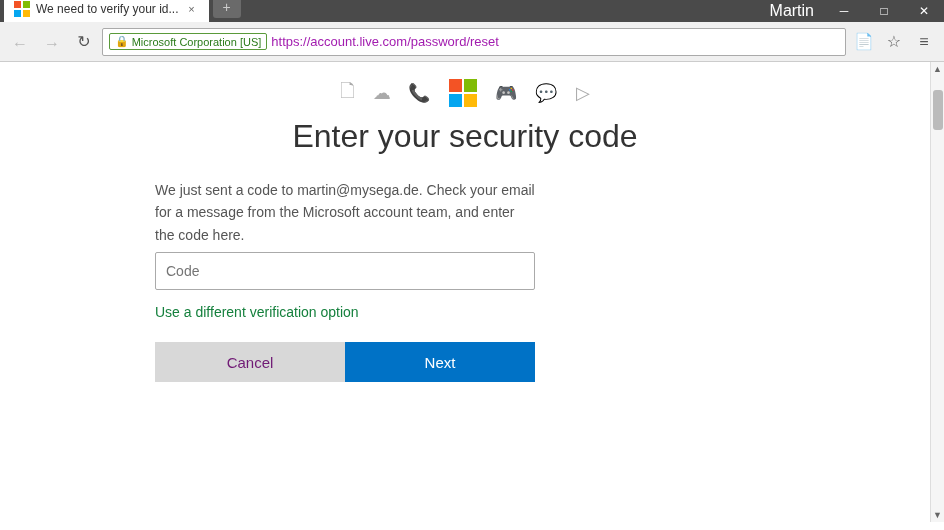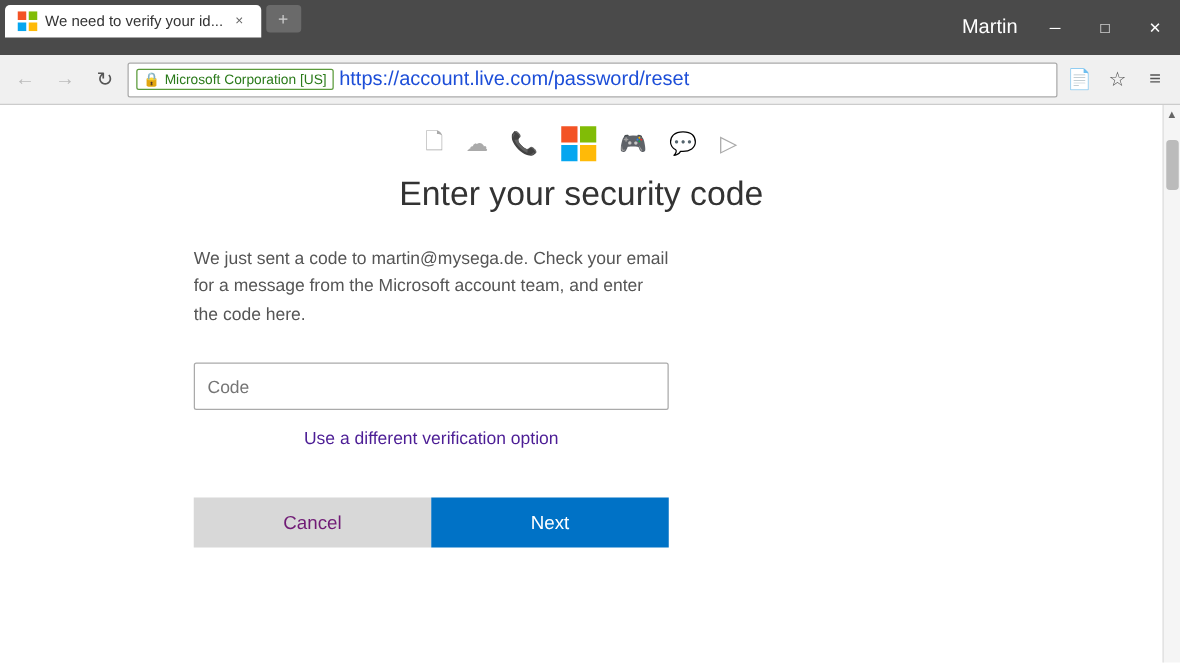--- a/index.html
+++ b/index.html
@@ -1,23 +1,23 @@
 <!DOCTYPE html>
 <html><head>
   <meta charset="utf-8">
   <style>
     * { margin: 0; padding: 0; box-sizing: border-box; }
     body { width: 944px; height: 530px; overflow: hidden; font-family: Arial, sans-serif; background: #fff; }
 
     
     .title-bar {
-      height: 44px;
+      height: 22px;
       background: #4a4a4a;
       display: flex;
-      align-items: flex-start;
+      align-items: flex-end;
       justify-content: space-between;
       padding: 0;
     }
     .title-bar-left {
       display: flex;
       align-items: center;
       flex: 1;
     }
     .tab {
       display: flex;
@@ -133,22 +133,22 @@
       border: 1px solid #5a9a3a;
       border-radius: 2px;
       padding: 1px 5px;
       font-size: 11px;
       color: #2a7a1a;
       white-space: nowrap;
       cursor: pointer;
     }
     .lock-icon { font-size: 11px; }
     .url-text {
-      font-size: 16px;
-      color: #1d4ed8;
+      font-size: 13px;
+      color: #a21caf;
       flex: 1;
     }
     .toolbar-right {
       display: flex;
       align-items: center;
       gap: 2px;
     }
     .toolbar-icon {
       width: 28px;
       height: 28px;
@@ -223,52 +223,51 @@
     
     .form-container {
       width: 100%;
       max-width: 700px;
       padding: 0 40px;
       display: flex;
       flex-direction: column;
       align-items: flex-start;
     }
     .page-title {
-      font-size: 27px;
+      font-size: 32px;
       font-weight: 300;
       color: #333;
       text-align: center;
       width: 100%;
       margin-bottom: 24px;
     }
     .description {
       font-size: 14px;
       color: #555;
       line-height: 1.6;
-      margin-bottom: 28px;
+      margin-bottom: 6px;
       max-width: 380px;
     }
     .code-input {
       width: 380px;
       height: 38px;
       border: 1px solid #aaa;
       border-radius: 2px;
       padding: 0 10px;
       font-size: 14px;
       color: #3b82f6;
       outline: none;
       margin-bottom: 14px;
     }
     .alt-link {
-      color: #4c1d95;
+      color: #15803d;
       text-decoration: none;
       font-size: 14px;
-      margin-bottom: 40px;
+      margin-bottom: 22px;
       display: block;
-      text-align: center;
       width: 380px;
     }
     .btn-row {
       display: flex;
       gap: 0;
       width: 380px;
     }
     .btn-cancel {
       flex: 1;
       height: 40px;

